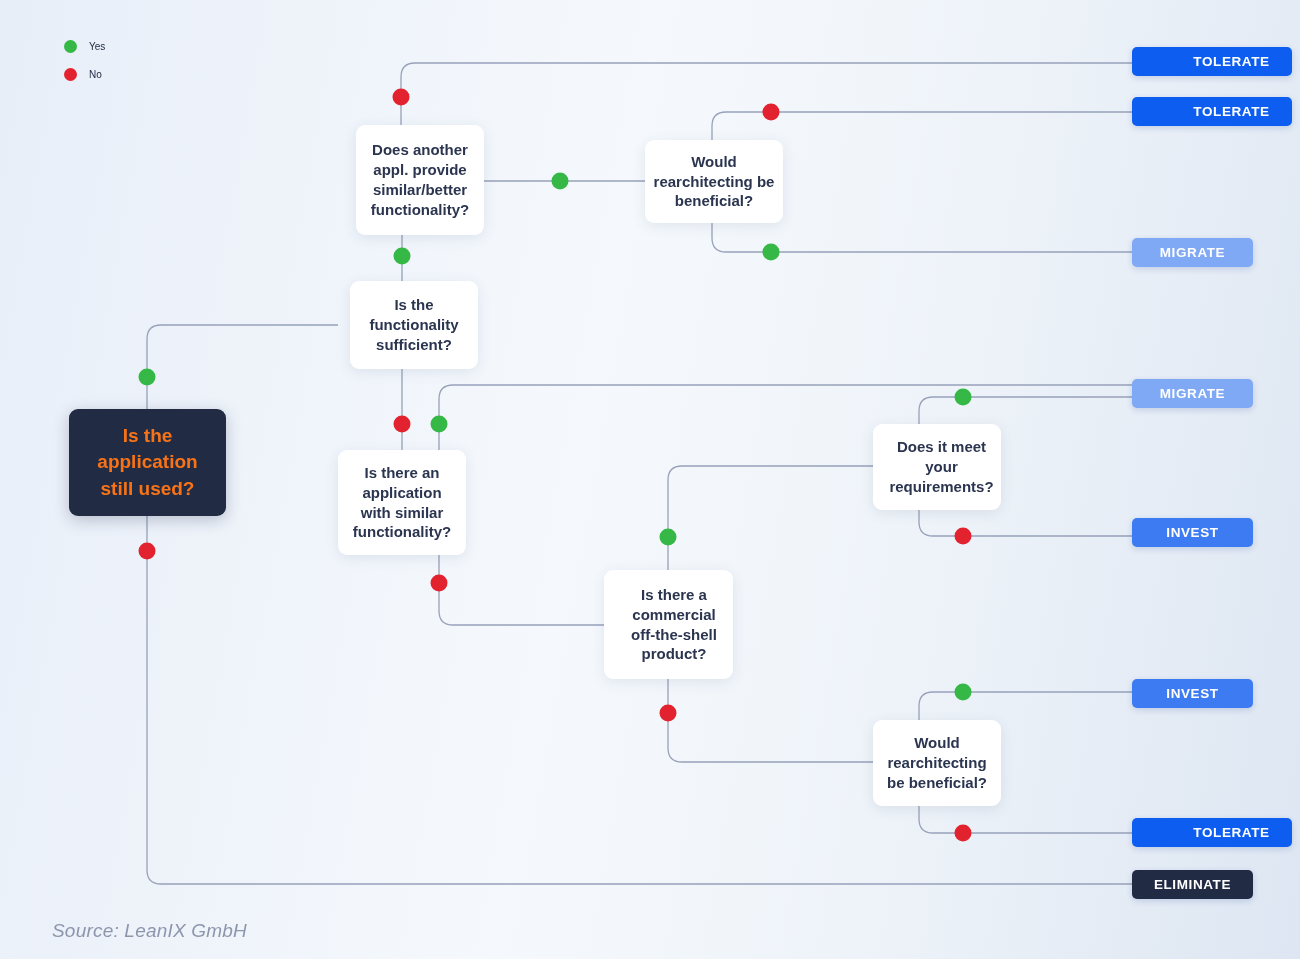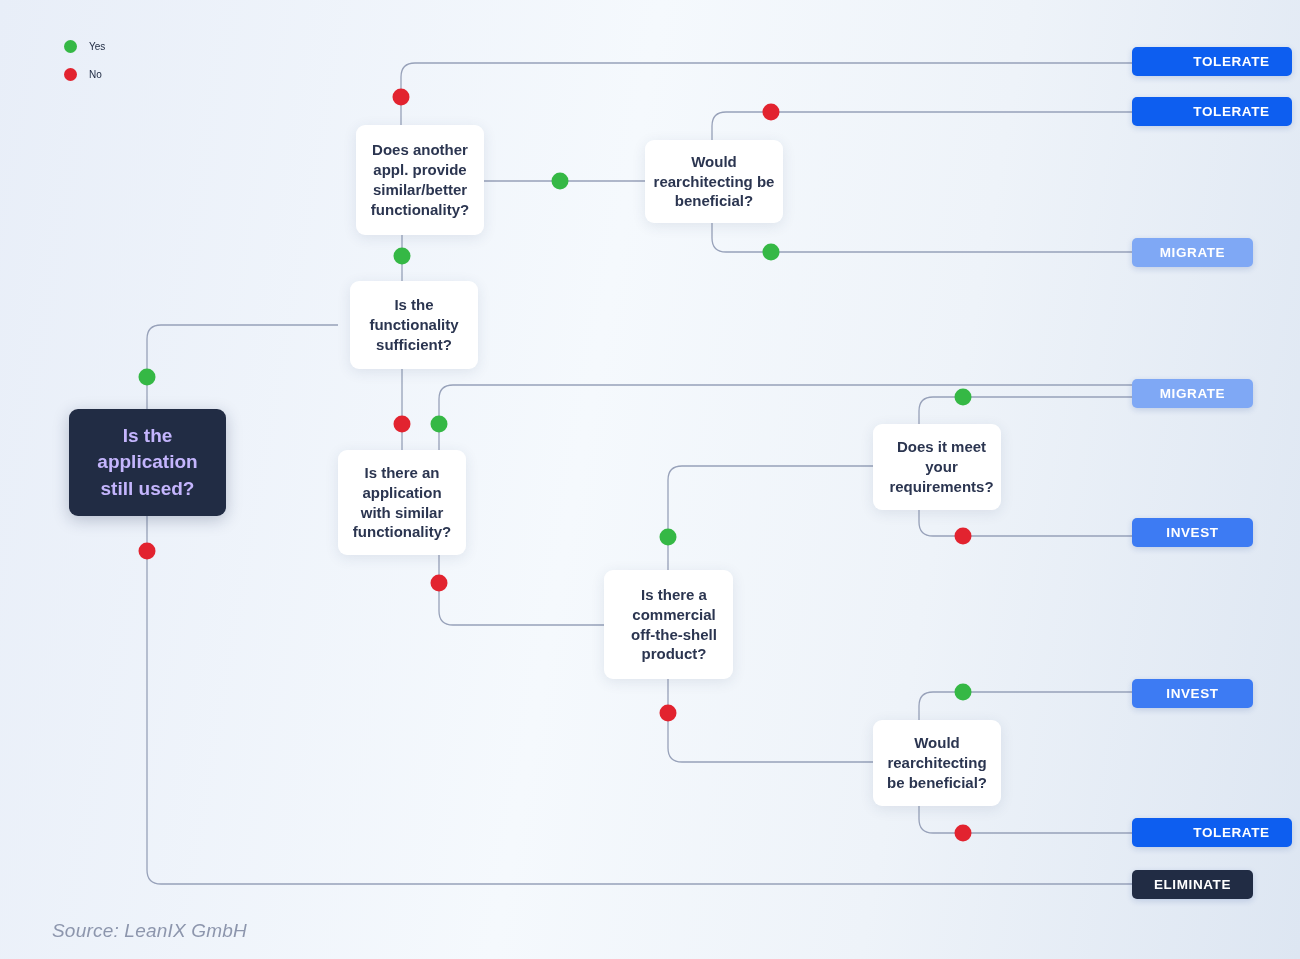--- a/index.html
+++ b/index.html
@@ -17,21 +17,21 @@
     position:absolute; z-index:2; background:#ffffff; border-radius:9px;
     box-shadow:0 3px 14px rgba(35,55,100,0.10);
     display:flex; align-items:center; justify-content:center; text-align:center;
     color:var(--question-text,#2b3550); font-weight:bold; font-size:15px; line-height:1.32;
     padding:10px 8px; box-sizing:border-box;
   }
   .rootbox{
     position:absolute; z-index:2; background:var(--navy,#222d45); border-radius:9px;
     box-shadow:0 4px 16px rgba(25,40,80,0.25);
     display:flex; align-items:center; justify-content:center; text-align:center;
-    color:#c4b5fd; font-weight:bold; font-size:19px; line-height:1.4;
+    color:#f97316; font-weight:bold; font-size:19px; line-height:1.4;
     padding:22px 14px; box-sizing:border-box;
   }
   .outcome{
     position:absolute; z-index:2; left:1132px; width:121px; height:29px;
     border:none; border-radius:5px; color:#ffffff; font-family:"Liberation Sans",sans-serif;
     font-weight:bold; font-size:13.5px; letter-spacing:0.6px; text-align:center;
     display:flex; align-items:center; justify-content:center; cursor:pointer;
     box-shadow:0 2px 6px rgba(20,60,150,0.18);
   }
   .btn-strong{background:var(--blue-strong,#0d5ef0);padding-left:39px;}

